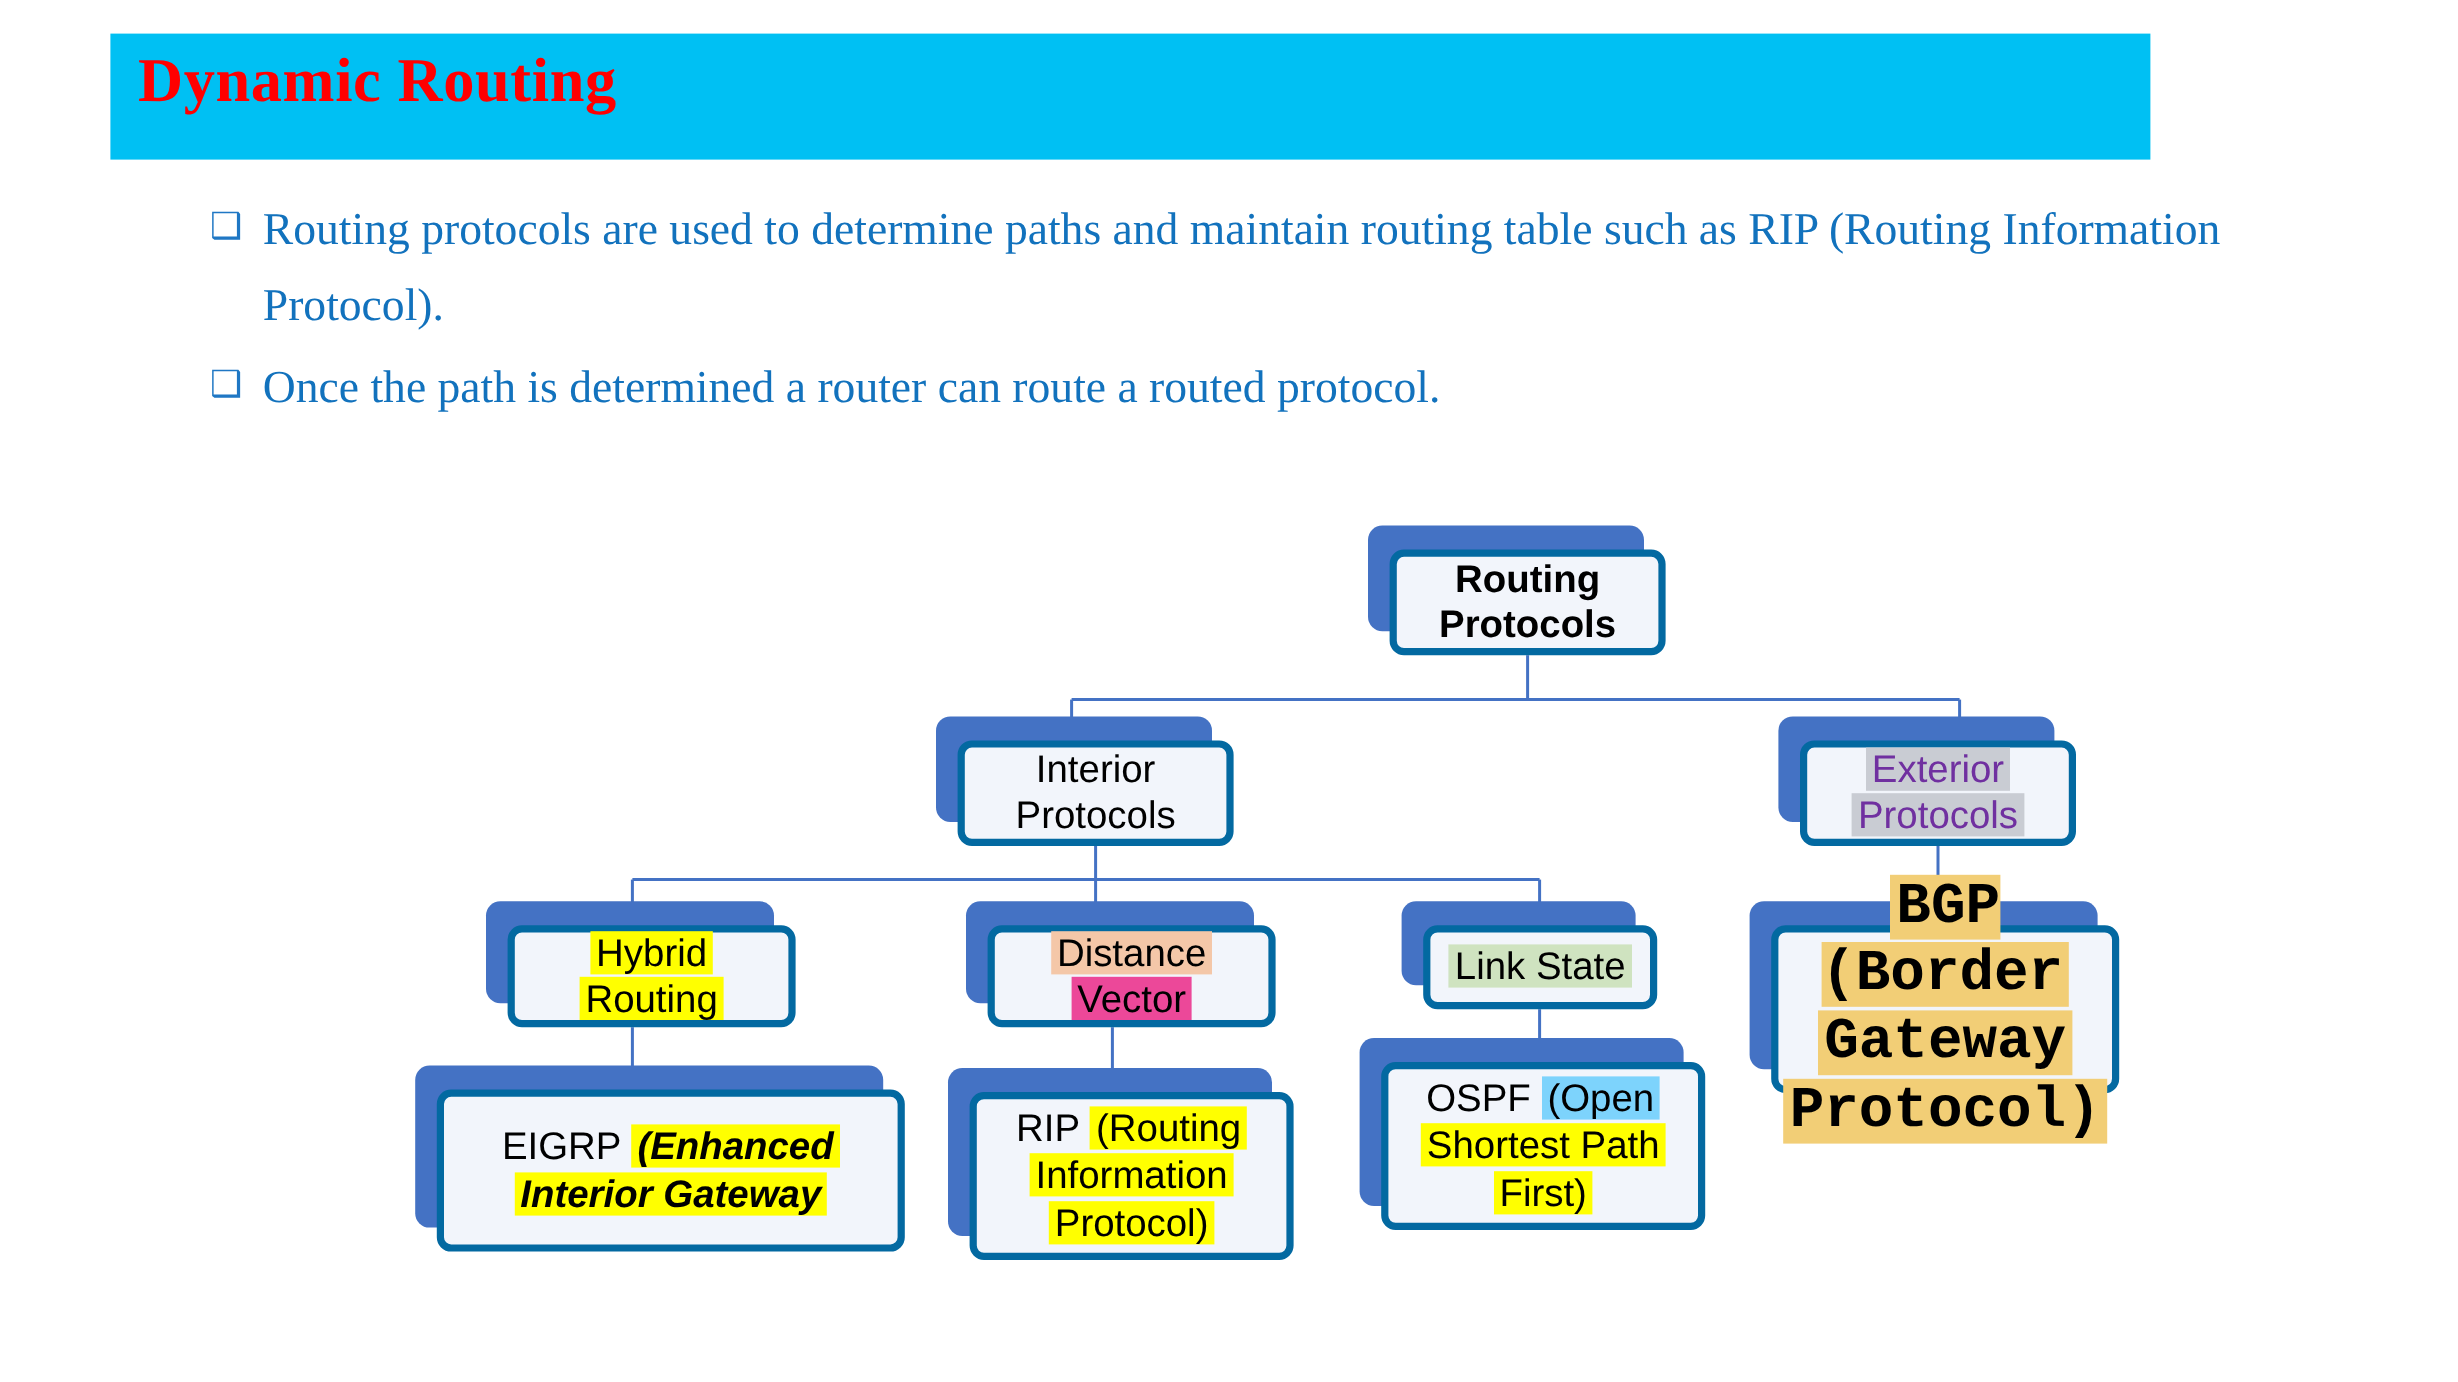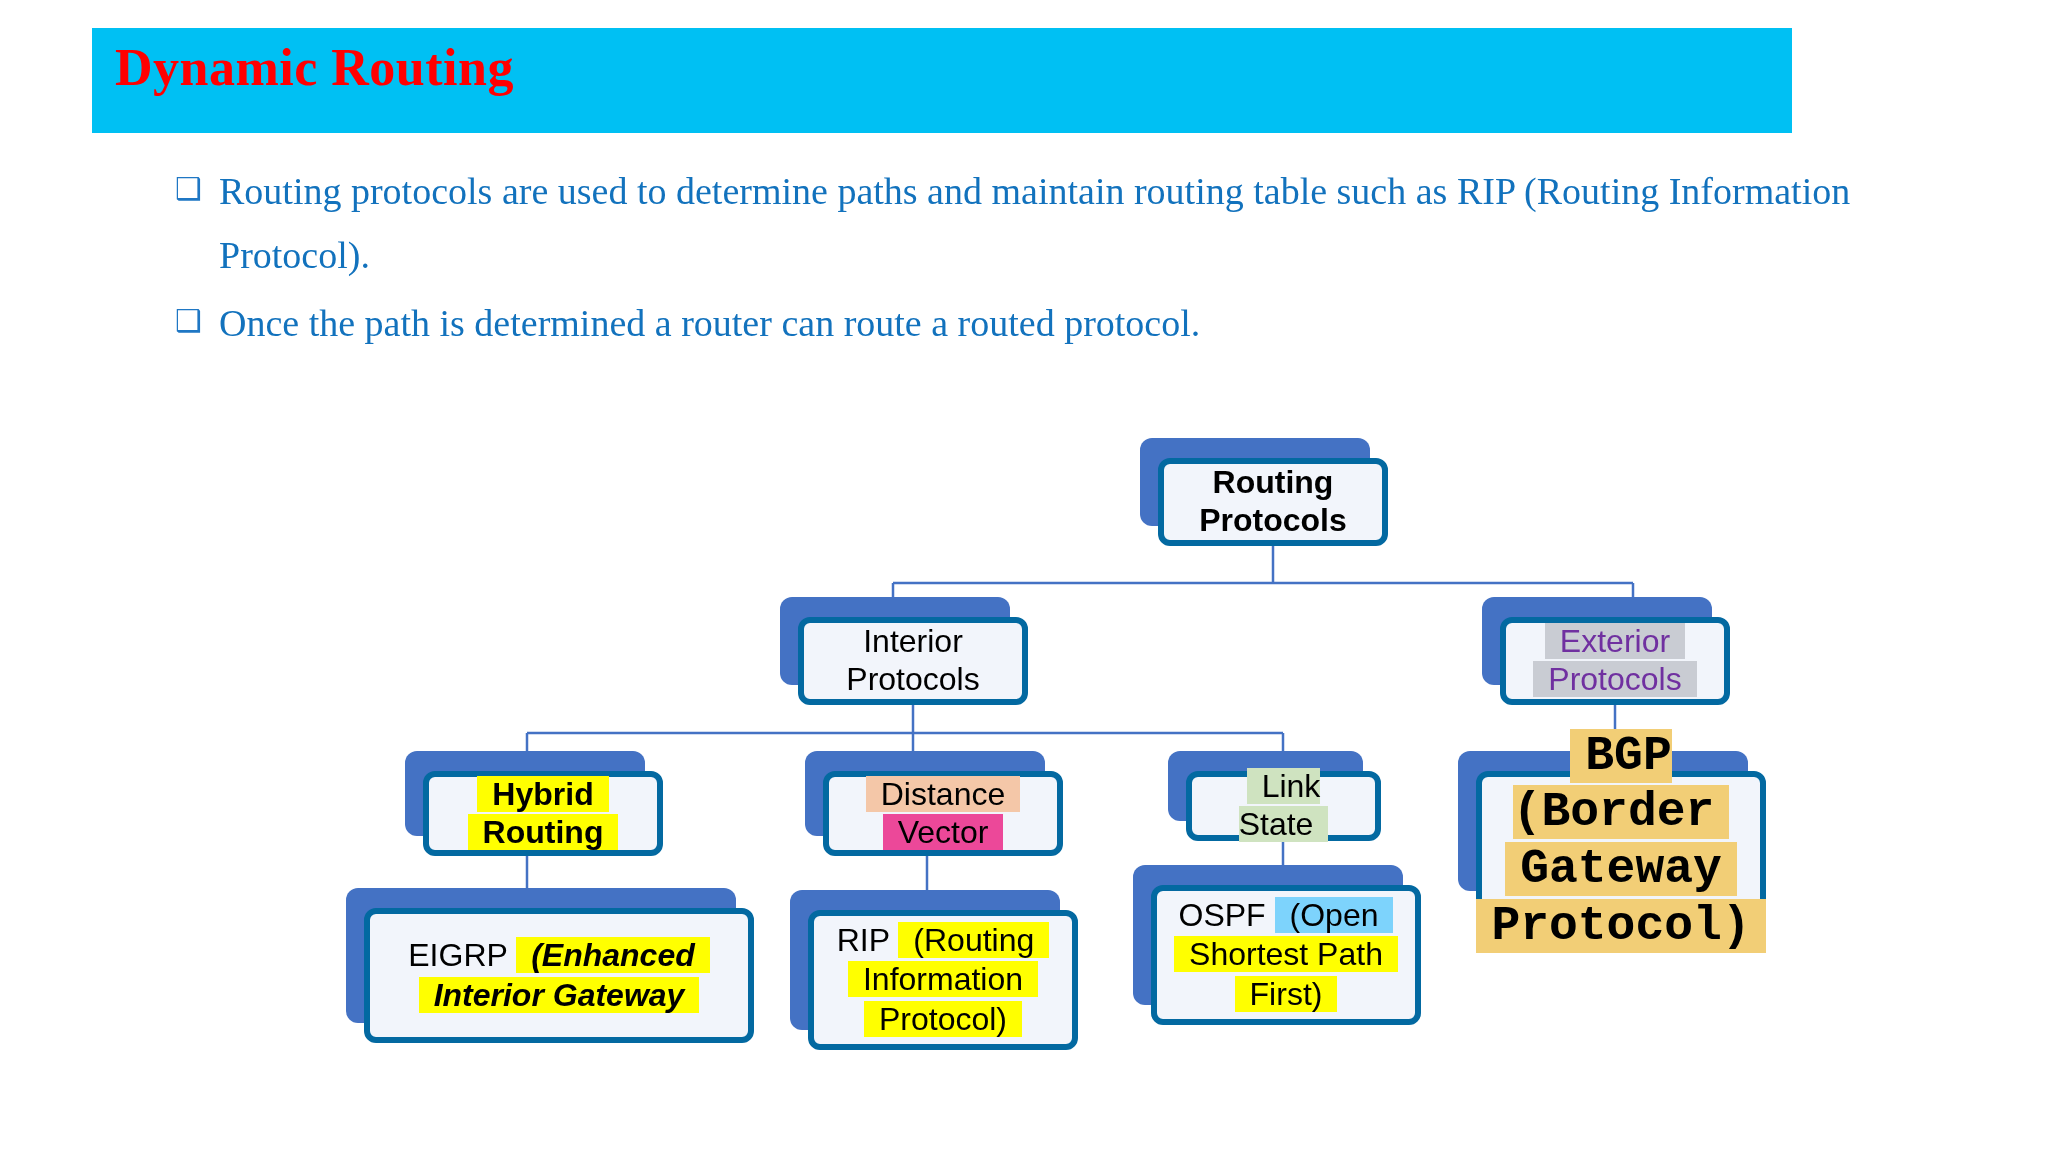--- a/index.html
+++ b/index.html
@@ -102,37 +102,37 @@
     box-sizing: border-box;
   }
   .node .label {
     text-align: center;
     font-family: "Liberation Sans", sans-serif;
     color: #000000;
     line-height: 1.18;
     padding: 0 6px;
   }
   .node .label .hl {
-    padding: 0 15px;
+    padding: 0 5px;
   }
 
   
   #node-root { left: 1140px; top: 438px; width: 230px; height: 88px; }
   #node-root .label { font-weight: bold; font-size: 32px; }
 
   
   #node-interior { left: 780px; top: 597px; width: 230px; height: 88px; }
   #node-interior .label { font-size: 32px; }
 
   #node-exterior { left: 1482px; top: 597px; width: 230px; height: 88px; }
   #node-exterior .label { font-size: 32px; color: #7030a0; }
   #node-exterior .face { background: #f2f5fb; }
 
   
-  #node-hybrid { left: 405px; top: 751px; width: 240px; height: 85px; font-weight: bold; }
+  #node-hybrid { left: 405px; top: 751px; width: 240px; height: 85px; }
   #node-hybrid .label { font-size: 32px; }
 
   #node-distance { left: 805px; top: 751px; width: 240px; height: 85px; }
   #node-distance .label { font-size: 32px; }
 
   #node-linkstate { left: 1168px; top: 751px; width: 195px; height: 70px; }
   #node-linkstate .label { font-size: 32px; }
 
   #node-bgp { left: 1458px; top: 751px; width: 290px; height: 140px; }
   #node-bgp .label {

